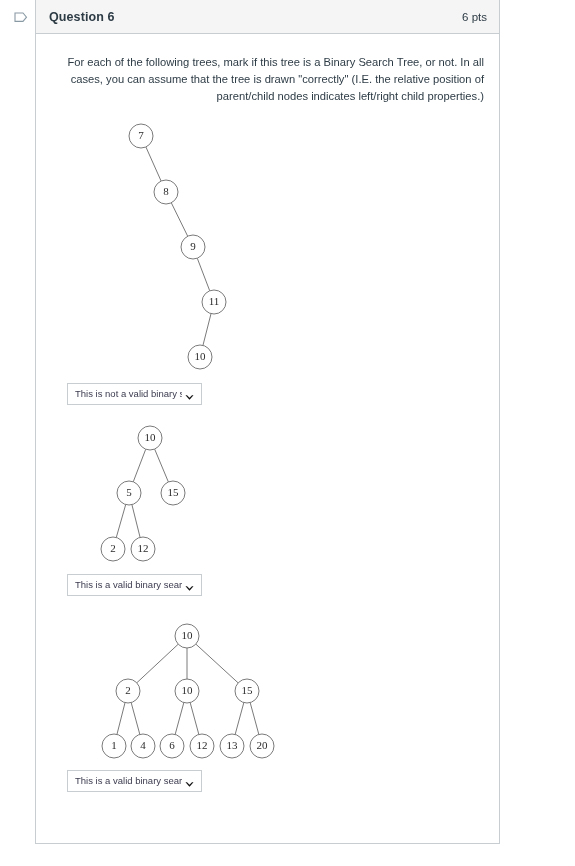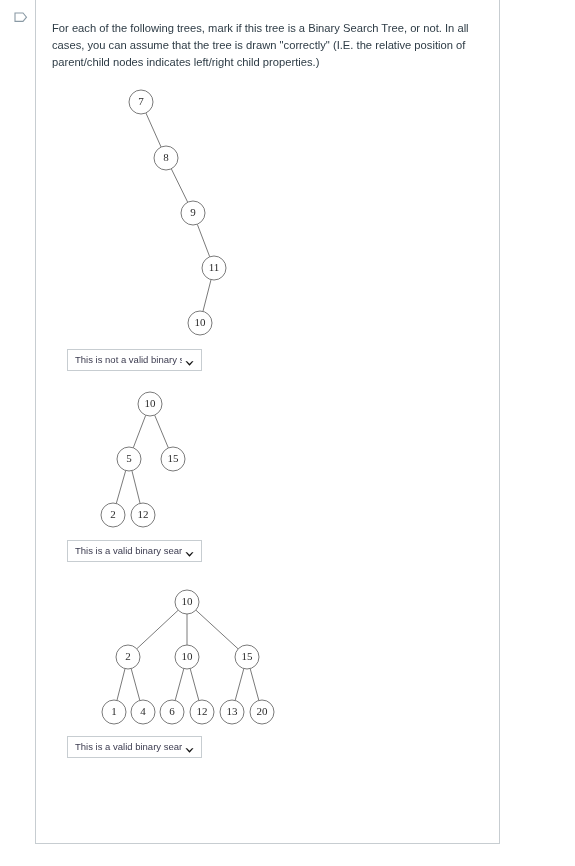--- a/index.html
+++ b/index.html
@@ -55,20 +55,21 @@
     letter-spacing: .1px;
   }
   #question-points {
     font-size: 11.5px;
     color: #2d3b45;
   }
 
   #question-body {
     padding: 20px 16px 0 16px;
     position: relative;
+    text-align: right;
   }
 
   #question-prompt {
     font-size: 11.2px;
     line-height: 17px;
     color: #2d3b45;
     width: 432px;
     margin: 0;
   }
 
@@ -111,20 +112,24 @@
 <body>
 
 <div id="flag-icon">
   <svg viewBox="0 0 14 14" width="14" height="14" aria-hidden="true">
     <path d="M1 2 H9 L12.5 6.2 L9 10.4 H1 Z" fill="none" stroke="#8a9aa5" stroke-width="1.1"></path>
   </svg>
 </div>
 
 <div id="question-card">
 
+  <div id="question-header">
+    <div id="question-title">Question 6</div>
+    <div id="question-points">6 pts</div>
+  </div>
 
   <div id="question-body">
 
     <p id="question-prompt">For each of the following trees, mark if this tree is a Binary Search Tree, or not. In all cases, you can assume that the tree is drawn "correctly" (I.E. the relative position of parent/child nodes indicates left/right child properties.)</p>
 
     <div class="tree-block" style="margin-top:12px;">
       <svg class="tree-svg" width="240" height="262">
           <line x1="93.89181008448666" y1="29.957654589250133" x2="109.10818991551334" y2="64.04234541074986" stroke="#6b6b6b" stroke-width="0.9"></line>
           <line x1="119.28807828767297" y1="85.77201132674125" x2="135.711921712327" y2="119.22798867325875" stroke="#6b6b6b" stroke-width="0.9"></line>
           <line x1="145.2804187875855" y1="141.21062063415246" x2="157.7195812124145" y2="173.78937936584754" stroke="#6b6b6b" stroke-width="0.9"></line>

